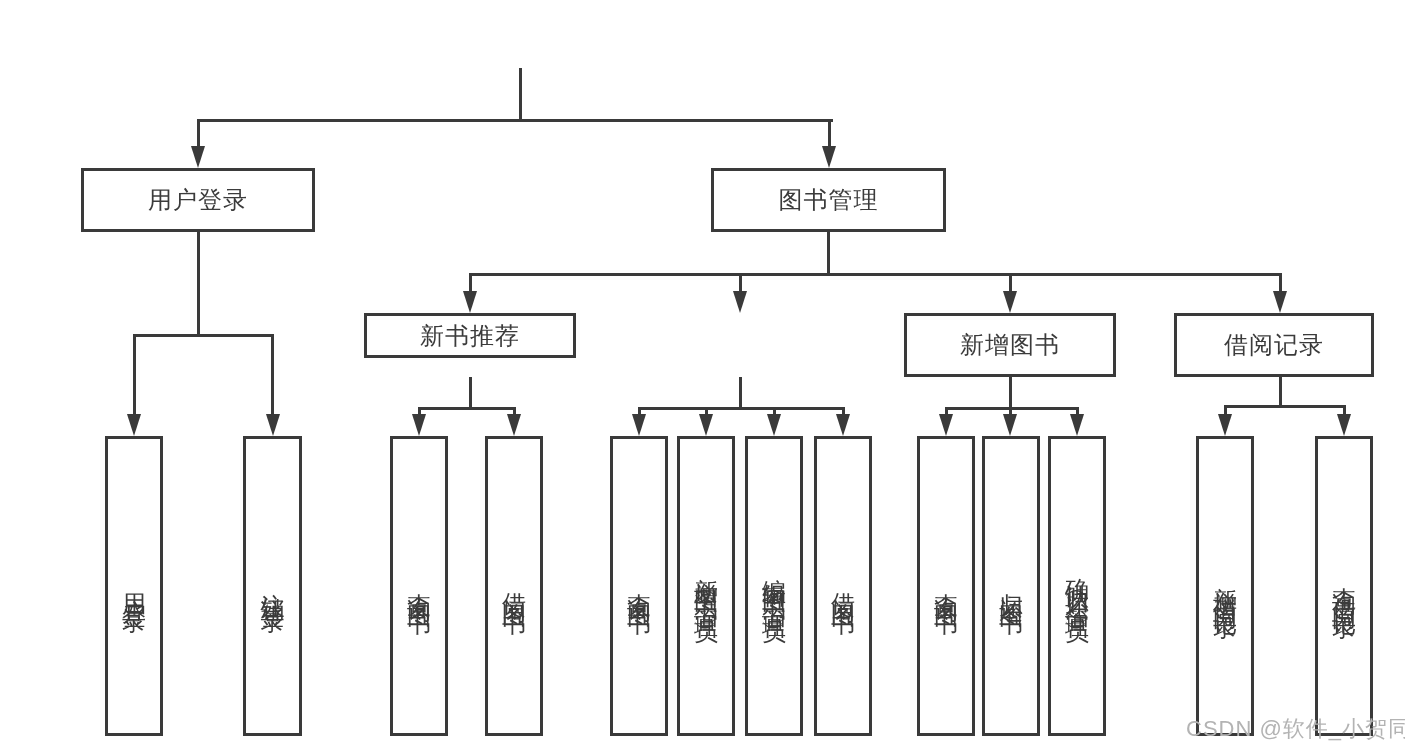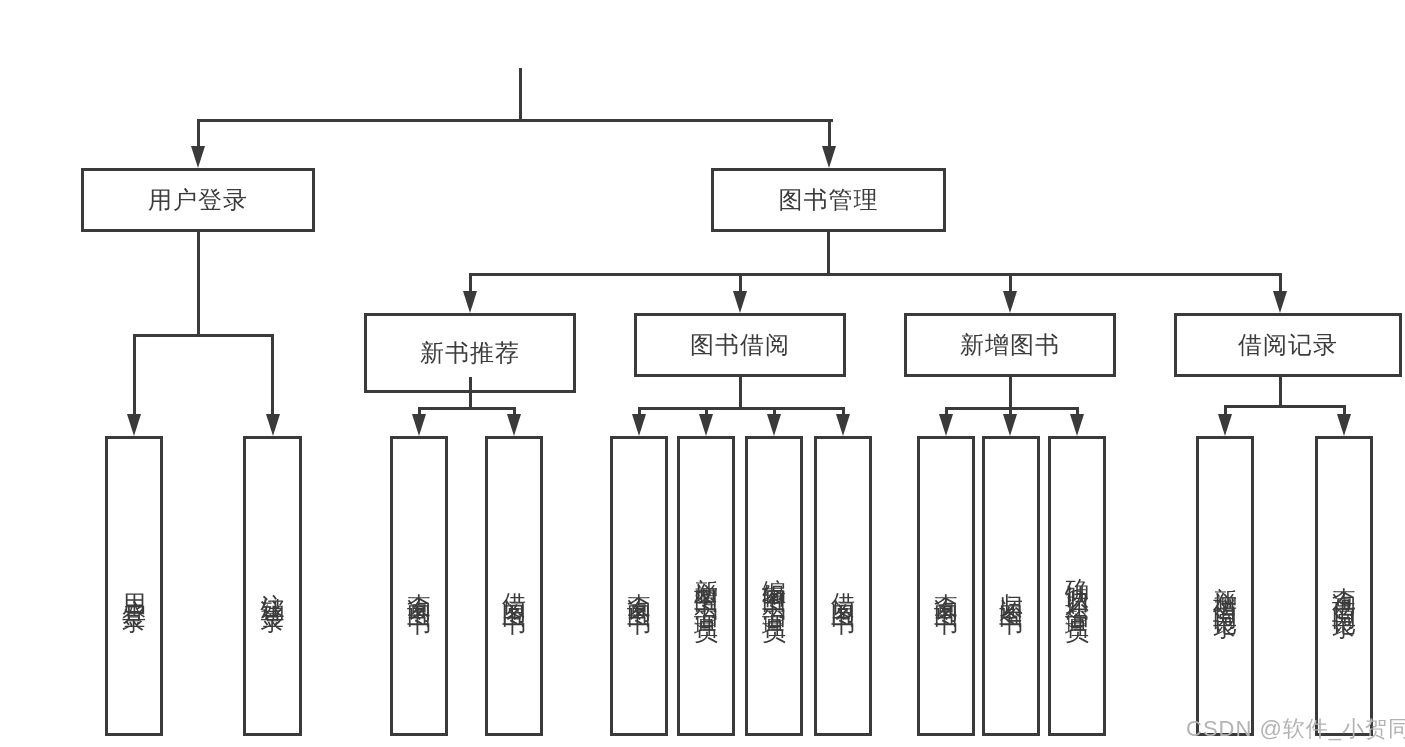--- a/index.html
+++ b/index.html
@@ -81,24 +81,23 @@
   <div class="hline" style="left:469px;top:273px;width:813px"></div>
   <div class="vline" style="left:469px;top:273px;height:18px"></div>
   <div class="arrow" style="left:463px;top:291px"></div>
   <div class="vline" style="left:739px;top:273px;height:18px"></div>
   <div class="arrow" style="left:733px;top:291px"></div>
   <div class="vline" style="left:1009px;top:273px;height:18px"></div>
   <div class="arrow" style="left:1003px;top:291px"></div>
   <div class="vline" style="left:1279px;top:273px;height:18px"></div>
   <div class="arrow" style="left:1273px;top:291px"></div>
 
-  <div class="box" style="left:364px;top:313px;width:212px;height:80px">新书推荐</div>
-  <div class="box" style="left:634px;top:313px;width:212px;height:64px">图书借阅</div>
+  <div class="box" style="left:364px;top:313px;width:212px;height:45px">新书推荐</div>
   <div class="box" style="left:904px;top:313px;width:212px;height:64px">新增图书</div>
-  <div class="box" style="left:1174px;top:313px;width:228px;height:64px">借阅记录</div>
+  <div class="box" style="left:1174px;top:313px;width:200px;height:64px">借阅记录</div>
 
   <div class="vline" style="left:469px;top:377px;height:30px"></div>
   <div class="hline" style="left:418px;top:407px;width:98px"></div>
   <div class="vline" style="left:418px;top:407px;height:7px"></div>
   <div class="arrow" style="left:412px;top:414px"></div>
   <div class="vline" style="left:513px;top:407px;height:7px"></div>
   <div class="arrow" style="left:507px;top:414px"></div>
 
   <div class="box vbox" style="left:390px;top:436px;width:58px;height:300px">
     <span>查询图书</span>

